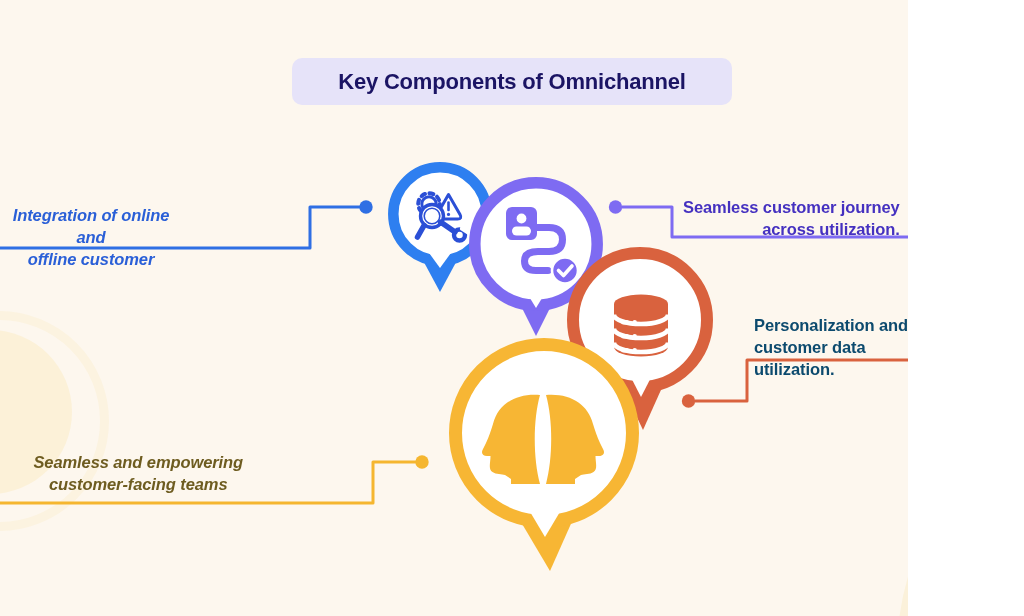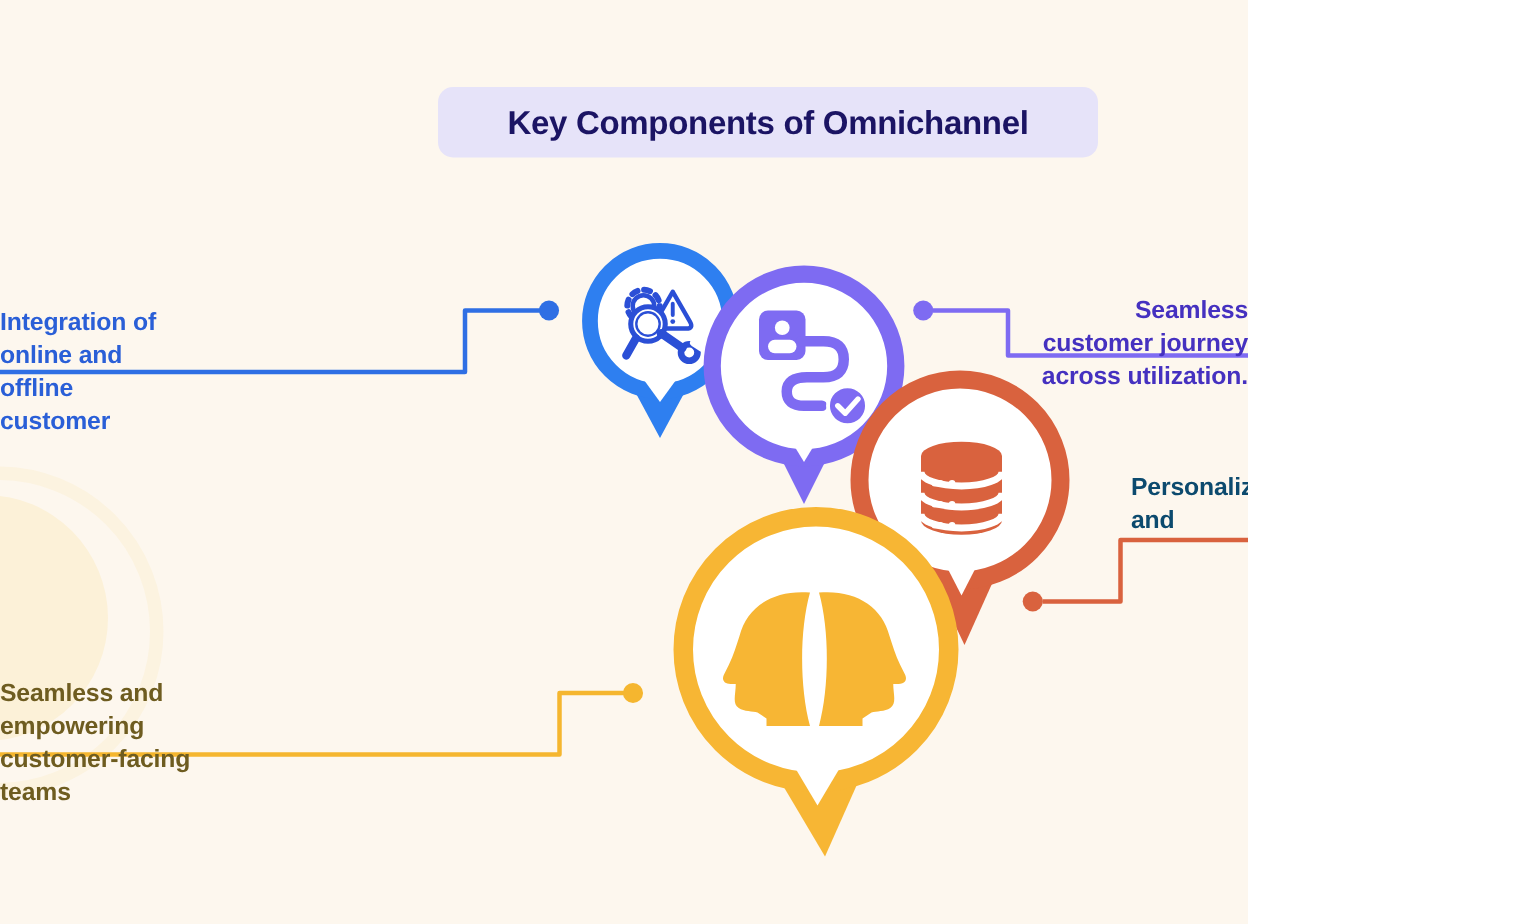--- a/index.html
+++ b/index.html
@@ -1,28 +1,28 @@
 <!DOCTYPE html>
 <html><head>
 <meta charset="utf-8">
 <style>
   html,body{margin:0;padding:0;}
   .canvas{
-    position:relative;width:832px;height:616px;overflow:hidden;
+    position:relative;width:908px;height:616px;overflow:hidden;
     background:#FDF7EE;font-family:"Liberation Sans",sans-serif;
   }
   .decor{position:absolute;border-radius:50%;}
   .decor.ring{background:transparent;}
   .title-badge{
     position:absolute;left:292px;top:58px;width:440px;height:47px;
     background:#E6E3F9;border-radius:10px;display:flex;align-items:center;justify-content:center;
     font-size:22px;font-weight:700;color:#1B1464;letter-spacing:-0.2px;
   }
   .label{position:absolute;font-size:16.5px;font-weight:700;line-height:22px;letter-spacing:-0.1px;}
-  .label.align-r{text-align:left;}
+  .label.align-r{text-align:center;font-style:italic;}
   .label-integration{right:726px;top:204px;color:#2A5FD7;}
   .label-journey{left:683px;top:196px;color:#4531C0;text-align:right;}
   .label-personalization{left:754px;top:314px;color:#0c4a6e;}
   .label-training{right:665px;top:451px;color:#6E5C20;}
   svg.layer{position:absolute;left:0;top:0;}
 </style>
 </head>
 <body>
 
 <div class="canvas">
@@ -140,20 +140,21 @@
     <div>offline customer</div>
   </div>
 
   <div class="label label-journey">
     <div>Seamless customer journey</div>
     <div>across utilization.</div>
   </div>
 
   <div class="label label-personalization">
     <div>Personalization and</div>
+    <div>customer data utilization.</div>
   </div>
 
   <div class="label align-r label-training">
     <div>Seamless and empowering</div>
     <div>customer-facing teams</div>
   </div>
 
 </div>
 
 </body></html>

